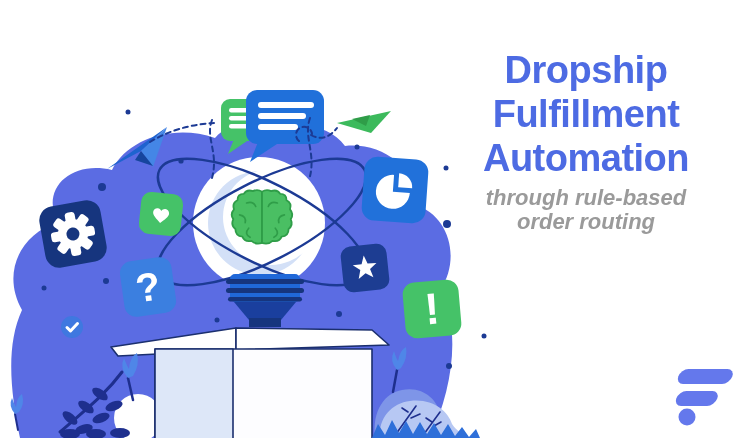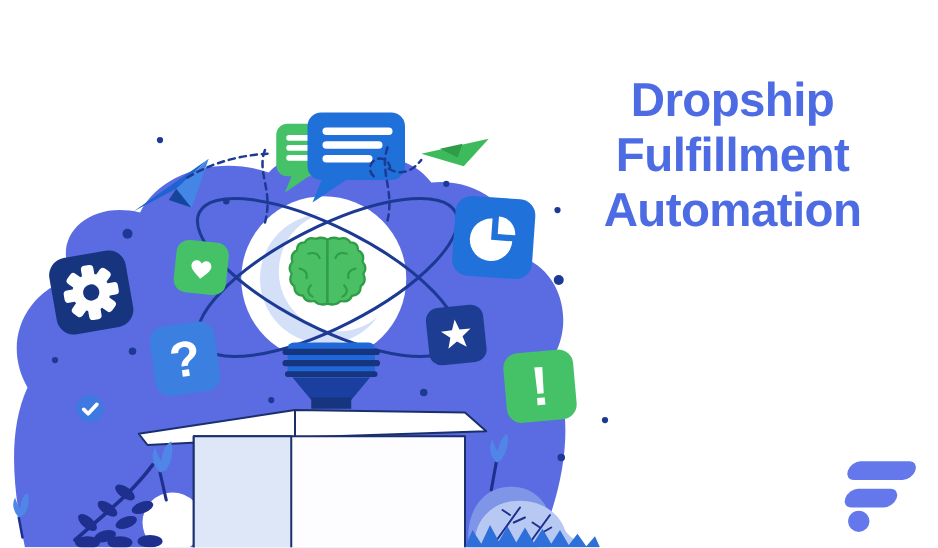--- a/index.html
+++ b/index.html
@@ -5,21 +5,21 @@
   html,body{margin:0;padding:0;background:#ffffff;}
   #stage{
     position:relative;width:750px;height:438px;overflow:hidden;background:#ffffff;
     font-family:"Liberation Sans", sans-serif;
   }
   #illustration{position:absolute;left:0;top:0;}
   .text-block{
     position:absolute;left:452px;top:44px;width:268px;text-align:center;
   }
   .title{
-    margin:15px;color:#4d6be3;font-weight:700;font-size:38px;line-height:44px;
+    margin:4px;color:#4d6be3;font-weight:700;font-size:38px;line-height:44px;
     letter-spacing:-0.5px;
   }
   .subtitle{
     margin:6px auto 0 auto;width:232px;color:#9a9a9a;font-style:italic;
     font-weight:600;font-size:22px;line-height:24px;
   }
   .logo{position:absolute;left:668px;top:360px;}
 </style>
 </head>
 <body>
@@ -214,20 +214,21 @@
         <path d="M432,422 L426,418"></path>
         <path d="M434,426 L441,422"></path>
       </g>
       <path fill="#2e6fd9" d="M372,438 L378,424 L385,435 L392,420 L399,433 L406,421 L413,434 L420,422
            L427,434 L434,423 L441,435 L448,424 L455,436 L462,427 L469,437 L476,429 L480,438 Z"></path>
     </g>
   </svg>
 
   <div class="text-block">
     <h1 class="title">Dropship Fulfillment Automation</h1>
+    <div class="subtitle">through rule-based order routing</div>
   </div>
 
   <svg class="logo" width="80" height="75" viewBox="668 360 80 75">
     <g fill="#6478ec">
       <g transform="skewX(-20)">
         <rect x="815.3" y="369" width="54" height="15" rx="7.5"></rect>
         <rect x="821.3" y="391" width="41" height="15" rx="7.5"></rect>
       </g>
       <circle cx="687" cy="417" r="8.5"></circle>
     </g>

